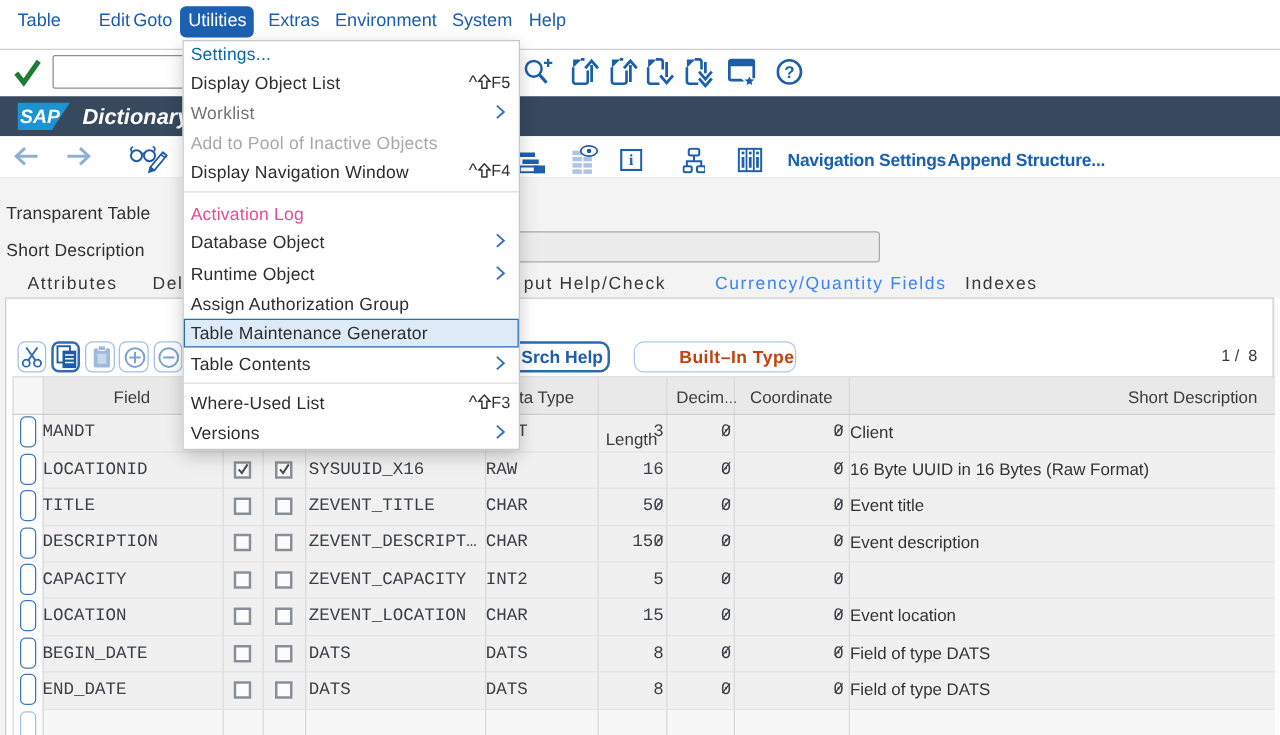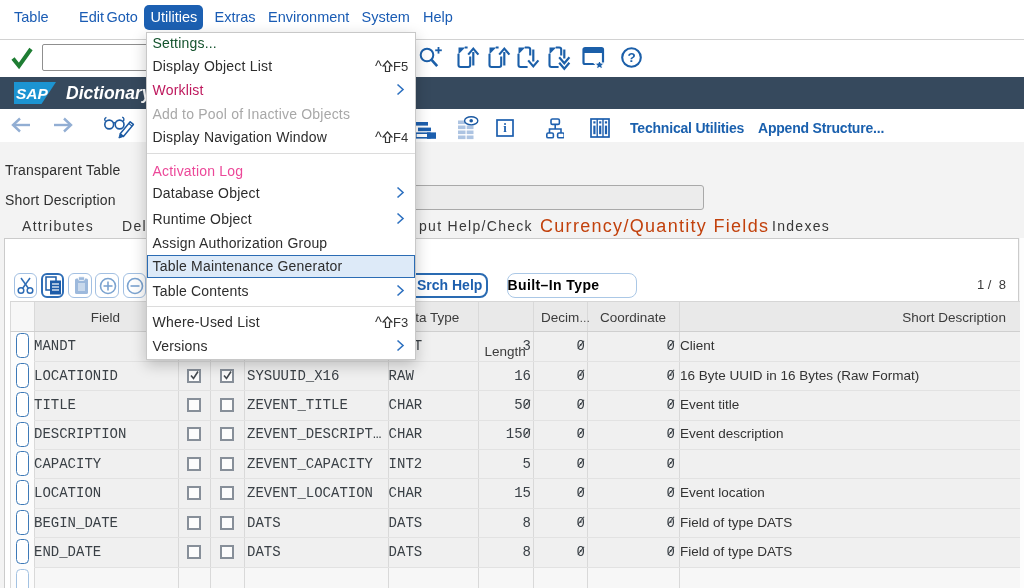--- a/index.html
+++ b/index.html
@@ -130,31 +130,31 @@
 <rect x="1" y="1" width="18" height="18" fill="none" stroke="#1d5fae" stroke-width="1.7"></rect>
 <line x1="7.2" y1="1" x2="7.2" y2="19" stroke="#1d5fae" stroke-width="1.4"></line>
 <line x1="13" y1="1" x2="13" y2="19" stroke="#1d5fae" stroke-width="1.4"></line>
 <rect x="3.3" y="3.3" width="2.2" height="2.2" fill="#1d5fae"></rect>
     <rect x="9.1" y="3.3" width="2.2" height="2.2" fill="#1d5fae"></rect>
     <rect x="14.9" y="3.3" width="2.2" height="2.2" fill="#1d5fae"></rect>
 <rect x="3.3" y="7.6" width="2.2" height="8.6" fill="#1d5fae"></rect>
     <rect x="9.1" y="7.6" width="2.2" height="8.6" fill="#1d5fae"></rect>
     <rect x="14.9" y="7.6" width="2.2" height="8.6" fill="#1d5fae"></rect>
   </svg>
-<div class="abs" style="left:630px;top:117.5px;height:20px;line-height:20px;font-size:14px;font-weight:600;letter-spacing:-0.2px;color:#1a60ae;">Technical Utilities</div>
+<div class="abs" style="left:630px;top:117.5px;height:20px;line-height:20px;font-size:14px;font-weight:600;letter-spacing:-0.2px;color:#1a60ae;">Navigation Settings</div>
 <div class="abs" style="left:758px;top:117.5px;height:20px;line-height:20px;font-size:14px;font-weight:600;letter-spacing:-0.2px;color:#1a60ae;">Append Structure...</div>
 <div class="abs" style="left:0;top:142px;width:1024px;height:446px;background:#f3f3f3;"></div>
 <div class="abs" style="left:5px;top:161.5px;height:16px;line-height:16px;font-size:14px;letter-spacing:0.2px;color:#2f2f2f;">Transparent Table</div>
 <div class="abs" style="left:5px;top:191.5px;height:16px;line-height:16px;font-size:14px;letter-spacing:0.2px;color:#2f2f2f;">Short Description</div>
 <div class="abs" style="left:230px;top:185px;width:472px;height:23px;background:#ececec;border:1px solid #a9a9a9;border-radius:3px;"></div>
 <div class="abs" style="left:22px;top:218px;height:16px;line-height:16px;font-size:14px;letter-spacing:1.3px;color:#383838;">Attributes</div>
 <div class="abs" style="left:122px;top:218px;height:16px;line-height:16px;font-size:14px;letter-spacing:1.3px;color:#383838;">Delivery and Maintenance</div>
 <div class="abs" style="left:327px;top:218px;height:16px;line-height:16px;font-size:14px;letter-spacing:1.3px;color:#383838;">Fields</div>
 <div class="abs" style="left:419px;top:218px;height:16px;line-height:16px;font-size:14px;letter-spacing:1.3px;color:#383838;">put Help/Check</div>
-<div class="abs" style="left:540px;top:218px;height:16px;line-height:16px;font-size:18px;letter-spacing:1.3px;color:#c2410c;">Currency/Quantity Fields</div>
+<div class="abs" style="left:572px;top:218px;height:16px;line-height:16px;font-size:14px;letter-spacing:1.3px;color:#3b82f6;">Currency/Quantity Fields</div>
 <div class="abs" style="left:772px;top:218px;height:16px;line-height:16px;font-size:14px;letter-spacing:1.3px;color:#383838;">Indexes</div>
 <div class="abs" style="left:4px;top:238px;width:1015px;height:350px;background:#fff;border:1px solid #cbcbcb;border-bottom:none;box-sizing:border-box;"></div>
 <div class="abs" style="left:1020px;top:238px;width:4px;height:350px;background:#fdfdfd;"></div>
 <div class="abs" style="left:13.7px;top:273px;width:23.5px;height:24.5px;border:1.5px solid #a3c0e2;border-radius:6px;background:#fff;box-sizing:border-box;"></div>
 <div class="abs" style="left:40.9px;top:273px;width:23.5px;height:24.5px;border:2px solid #2e6db6;border-radius:6px;background:#fff;box-sizing:border-box;"></div>
 <div class="abs" style="left:68.1px;top:273px;width:23.5px;height:24.5px;border:1.5px solid #a3c0e2;border-radius:6px;background:#fff;box-sizing:border-box;"></div>
 <div class="abs" style="left:95.3px;top:273px;width:23.5px;height:24.5px;border:1.5px solid #a3c0e2;border-radius:6px;background:#fff;box-sizing:border-box;"></div>
 <div class="abs" style="left:122.5px;top:273px;width:23.5px;height:24.5px;border:1.5px solid #a3c0e2;border-radius:6px;background:#fff;box-sizing:border-box;"></div>
 <svg class="abs" style="left:16px;top:276px;" width="19" height="19" viewBox="0 0 19 19">
 <line x1="5" y1="2" x2="12.5" y2="12.5" stroke="#2e6db6" stroke-width="1.5"></line>
@@ -180,21 +180,21 @@
 <circle cx="9" cy="9" r="7.5" fill="none" stroke="#7ba3d0" stroke-width="1.6"></circle>
 <line x1="4.5" y1="9" x2="13.5" y2="9" stroke="#7ba3d0" stroke-width="1.6"></line>
 <line x1="9" y1="4.5" x2="9" y2="13.5" stroke="#7ba3d0" stroke-width="1.6"></line>
   </svg>
 <svg class="abs" style="left:125.7px;top:276.5px;" width="18" height="18" viewBox="0 0 18 18">
 <circle cx="9" cy="9" r="7.5" fill="none" stroke="#7ba3d0" stroke-width="1.6"></circle>
 <line x1="4.5" y1="9" x2="13.5" y2="9" stroke="#7ba3d0" stroke-width="1.6"></line>
   </svg>
 <div class="abs" style="left:395px;top:272.5px;width:93px;height:25.5px;border:2px solid #2a6bb2;border-radius:8px;background:#fff;box-sizing:border-box;"></div>
 <div class="abs" style="left:417px;top:278px;height:15px;line-height:15px;font-size:14px;font-weight:600;color:#1d5fae;">Srch Help</div>
-<div class="abs" style="left:506.5px;top:272.5px;width:130px;height:25.5px;border:1.5px solid #abc8e6;border-radius:8px;background:#fff;box-sizing:border-box;text-align:left;line-height:22.5px;font-size:14px;font-weight:600;letter-spacing:0.4px;color:#000000;">Built–In Type</div>
+<div class="abs" style="left:506.5px;top:272.5px;width:130px;height:25.5px;border:1.5px solid #abc8e6;border-radius:8px;background:#fff;box-sizing:border-box;text-align:right;line-height:22.5px;font-size:14px;font-weight:600;letter-spacing:0.4px;color:#c2410c;">Built–In Type</div>
 <div class="abs" style="left:977px;top:278px;height:14px;line-height:14px;font-size:13px;color:#3a3a3a;">1&nbsp;/&nbsp;&nbsp;8</div>
 <div class="abs" style="left:33.5px;top:301.5px;width:986.5px;height:30px;background:#e9e9e9;"></div>
 <div class="abs" style="left:10px;top:301.5px;width:23.5px;height:30px;background:#f7f7f7;"></div>
 <div class="abs" style="left:33.5px;top:331.5px;width:986.5px;height:235px;background:#f0f0f0;"></div>
 <div class="abs" style="left:10px;top:331.5px;width:23.5px;height:256.5px;background:#fcfcfc;"></div>
 <div class="abs" style="left:33.5px;top:566.5px;width:986.5px;height:21.5px;background:#f7f7f7;"></div>
 <div class="vline" style="left:10px;top:301.5px;height:286.5px;"></div>
 <div class="vline" style="left:33.5px;top:301.5px;height:286.5px;"></div>
 <div class="vline" style="left:177.5px;top:301.5px;height:286.5px;"></div>
 <div class="vline" style="left:210px;top:301.5px;height:286.5px;"></div>
@@ -309,25 +309,25 @@
 <div class="rowtxt mono" style="left:388.6px;top:541.9px;">DATS</div>
 <div class="rowtxt mono" style="left:431px;top:541.9px;width:100px;text-align:right;">8</div>
 <div class="rowtxt mono" style="left:485px;top:541.9px;width:100px;text-align:right;"><span class="zero">0</span></div>
 <div class="rowtxt mono" style="left:575px;top:541.9px;width:100px;text-align:right;"><span class="zero">0</span></div>
 <div class="rowtxt" style="left:680px;top:541.9px;font-size:13.5px;color:#333;">Field of type DATS</div>
 <div class="sel" style="left:16px;top:568.6px;border-color:#a3c2e2;"></div>
 <div class="abs" style="left:145.5px;top:32px;width:270.5px;height:328px;background:#fff;border:1px solid #c8c8c8;box-shadow:0 5px 14px rgba(0,0,0,0.22);box-sizing:border-box;"></div>
 <div class="abs" style="left:146.8px;top:255px;width:268px;height:22.5px;background:#ddeaf8;border:1.6px solid #2b6cb4;box-sizing:border-box;"></div>
 <div class="abs" style="left:146.5px;top:153.4px;width:268.5px;height:1px;background:#dcdcdc;"></div>
 <div class="abs" style="left:146.5px;top:305.6px;width:268.5px;height:1px;background:#dcdcdc;"></div>
-<div class="mi" style="left:152.5px;width:256px;top:33.3px;color:#14532d;">Settings...</div>
+<div class="mi" style="left:152.5px;width:256px;top:33.3px;color:#0369a1;">Settings...</div>
 <div class="mi" style="left:152.5px;width:256px;top:56.400000000000006px;color:#2d2d2d;">Display Object List<span class="sc"><span style="font-size:14.5px;">^</span><svg width="11" height="13" viewBox="0 0 11 13" style="vertical-align:-2px;">
         <path d="M5.5 1 L10 6 L7.5 6 L7.5 11.5 L3.5 11.5 L3.5 6 L1 6 Z" fill="none" stroke="#333" stroke-width="1.2" stroke-linejoin="miter"></path>
       </svg>F5</span></div>
-<div class="mi" style="left:152.5px;width:256px;top:79.5px;color:#be185d;">Worklist<span class="sc"><svg width="9" height="13" viewBox="0 0 9 13" style="vertical-align:-2px;margin-right:4px;">
+<div class="mi" style="left:152.5px;width:256px;top:79.5px;color:#737373;">Worklist<span class="sc"><svg width="9" height="13" viewBox="0 0 9 13" style="vertical-align:-2px;margin-right:4px;">
         <path d="M1.5 1.5 L7 6.5 L1.5 11.5" fill="none" stroke="#2e71c0" stroke-width="1.6"></path>
       </svg></span></div>
 <div class="mi" style="left:152.5px;width:256px;top:104.0px;color:#a8a8a8;">Add to Pool of Inactive Objects</div>
 <div class="mi" style="left:152.5px;width:256px;top:127.30000000000001px;color:#2d2d2d;">Display Navigation Window<span class="sc"><span style="font-size:14.5px;">^</span><svg width="11" height="13" viewBox="0 0 11 13" style="vertical-align:-2px;">
         <path d="M5.5 1 L10 6 L7.5 6 L7.5 11.5 L3.5 11.5 L3.5 6 L1 6 Z" fill="none" stroke="#333" stroke-width="1.2" stroke-linejoin="miter"></path>
       </svg>F4</span></div>
 <div class="mi" style="left:152.5px;width:256px;top:160.7px;color:#ec4899;">Activation Log</div>
 <div class="mi" style="left:152.5px;width:256px;top:183.2px;color:#2d2d2d;">Database Object<span class="sc"><svg width="9" height="13" viewBox="0 0 9 13" style="vertical-align:-2px;margin-right:4px;">
         <path d="M1.5 1.5 L7 6.5 L1.5 11.5" fill="none" stroke="#2e71c0" stroke-width="1.6"></path>
       </svg></span></div>

